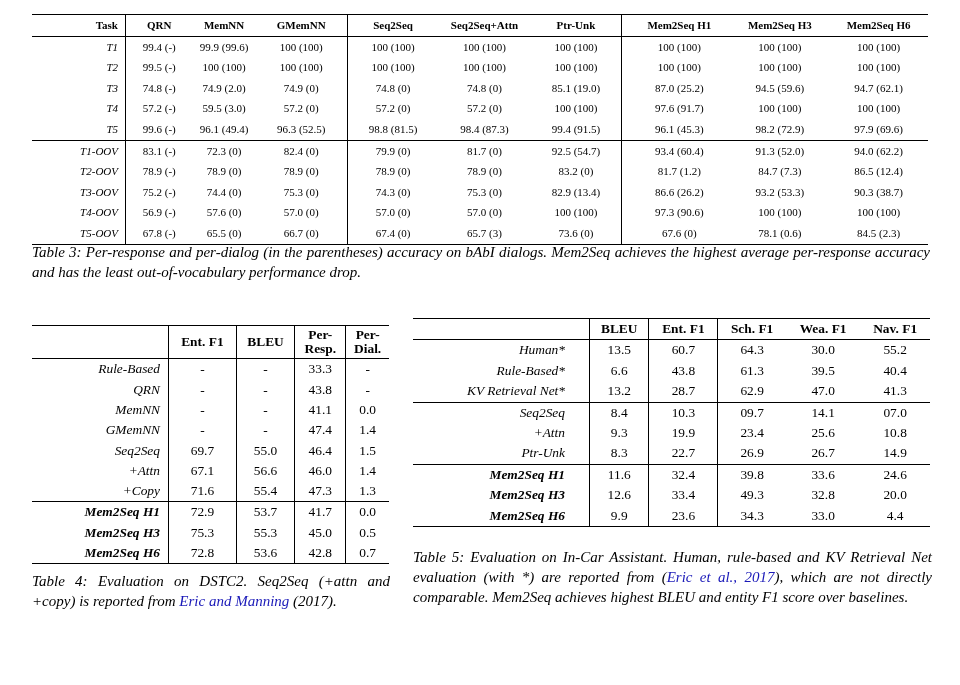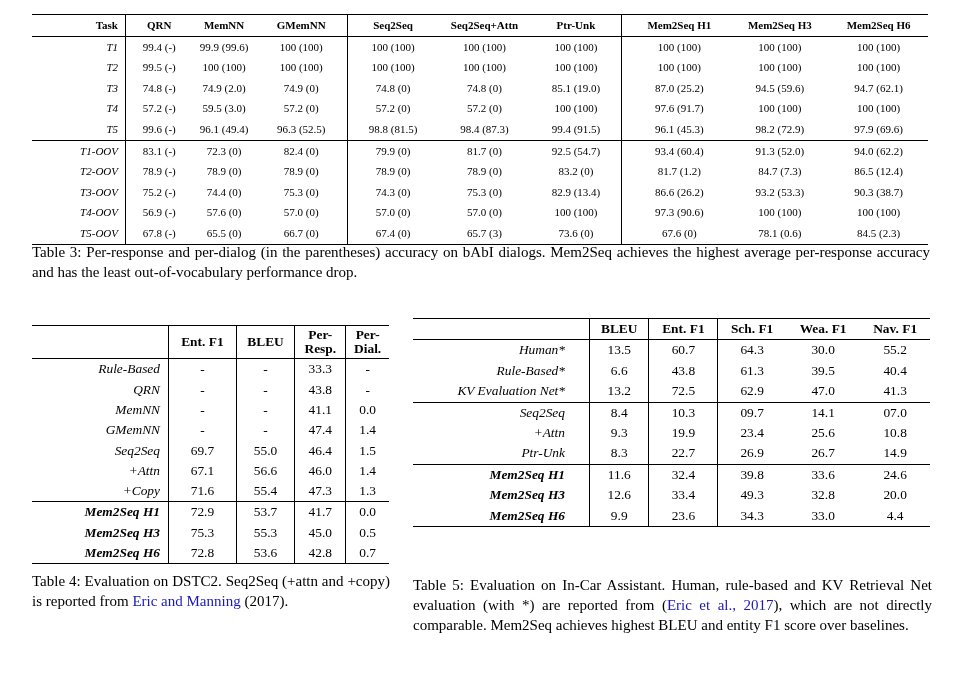--- a/index.html
+++ b/index.html
@@ -51,20 +51,21 @@
   #t3 th.rowhead { font-style: normal; font-weight: bold; }
   #t3 td.num { text-align: center; }
   #t3 .pad-l { padding-left: 6px; }
   #t3 .pad-r { padding-right: 6px; }
 
   
   .caption {
     font-size: 15px;
     line-height: 1.32;
     text-align: justify;
+    font-style: italic;
   }
   #cap3 {
     position: absolute;
     left: 32px;
     top: 243px;
     width: 898px;
   }
   .link { color: #1a19b8; }
 
   
@@ -111,21 +112,21 @@
   #t5 .rowhead.b { font-weight: bold; }
   #t5 td.num { text-align: center; }
   #t5 th.colhead { font-weight: bold; text-align: center; }
   .rule-double {
     border-top: 0.8px double #000;
     box-shadow: inset 0 2.5px 0 -1.6px #000;
   }
   #cap5 {
     position: absolute;
     left: 413px;
-    top: 576px;
+    top: 548px;
     width: 519px;
   }
 
   b { font-weight: normal; }
 </style>
 </head>
 <body>
 
 <div id="t3-wrap">
   <table id="t3">
@@ -395,23 +396,23 @@
         </tr>
         <tr>
           <td class="rowhead">Rule-Based*</td>
           <td class="num vline">6.6</td>
           <td class="num vline">43.8</td>
           <td class="num vline">61.3</td>
           <td class="num">39.5</td>
           <td class="num">40.4</td>
         </tr>
         <tr>
-          <td class="rowhead">KV Evaluation Net*</td>
+          <td class="rowhead">KV Retrieval Net*</td>
           <td class="num vline">13.2</td>
-          <td class="num vline">72.5</td>
+          <td class="num vline">28.7</td>
           <td class="num vline">62.9</td>
           <td class="num">47.0</td>
           <td class="num">41.3</td>
         </tr>
         <tr class="rule-double">
           <td class="rowhead">Seq2Seq</td>
           <td class="num vline">8.4</td>
           <td class="num vline">10.3</td>
           <td class="num vline">09.7</td>
           <td class="num">14.1</td>

